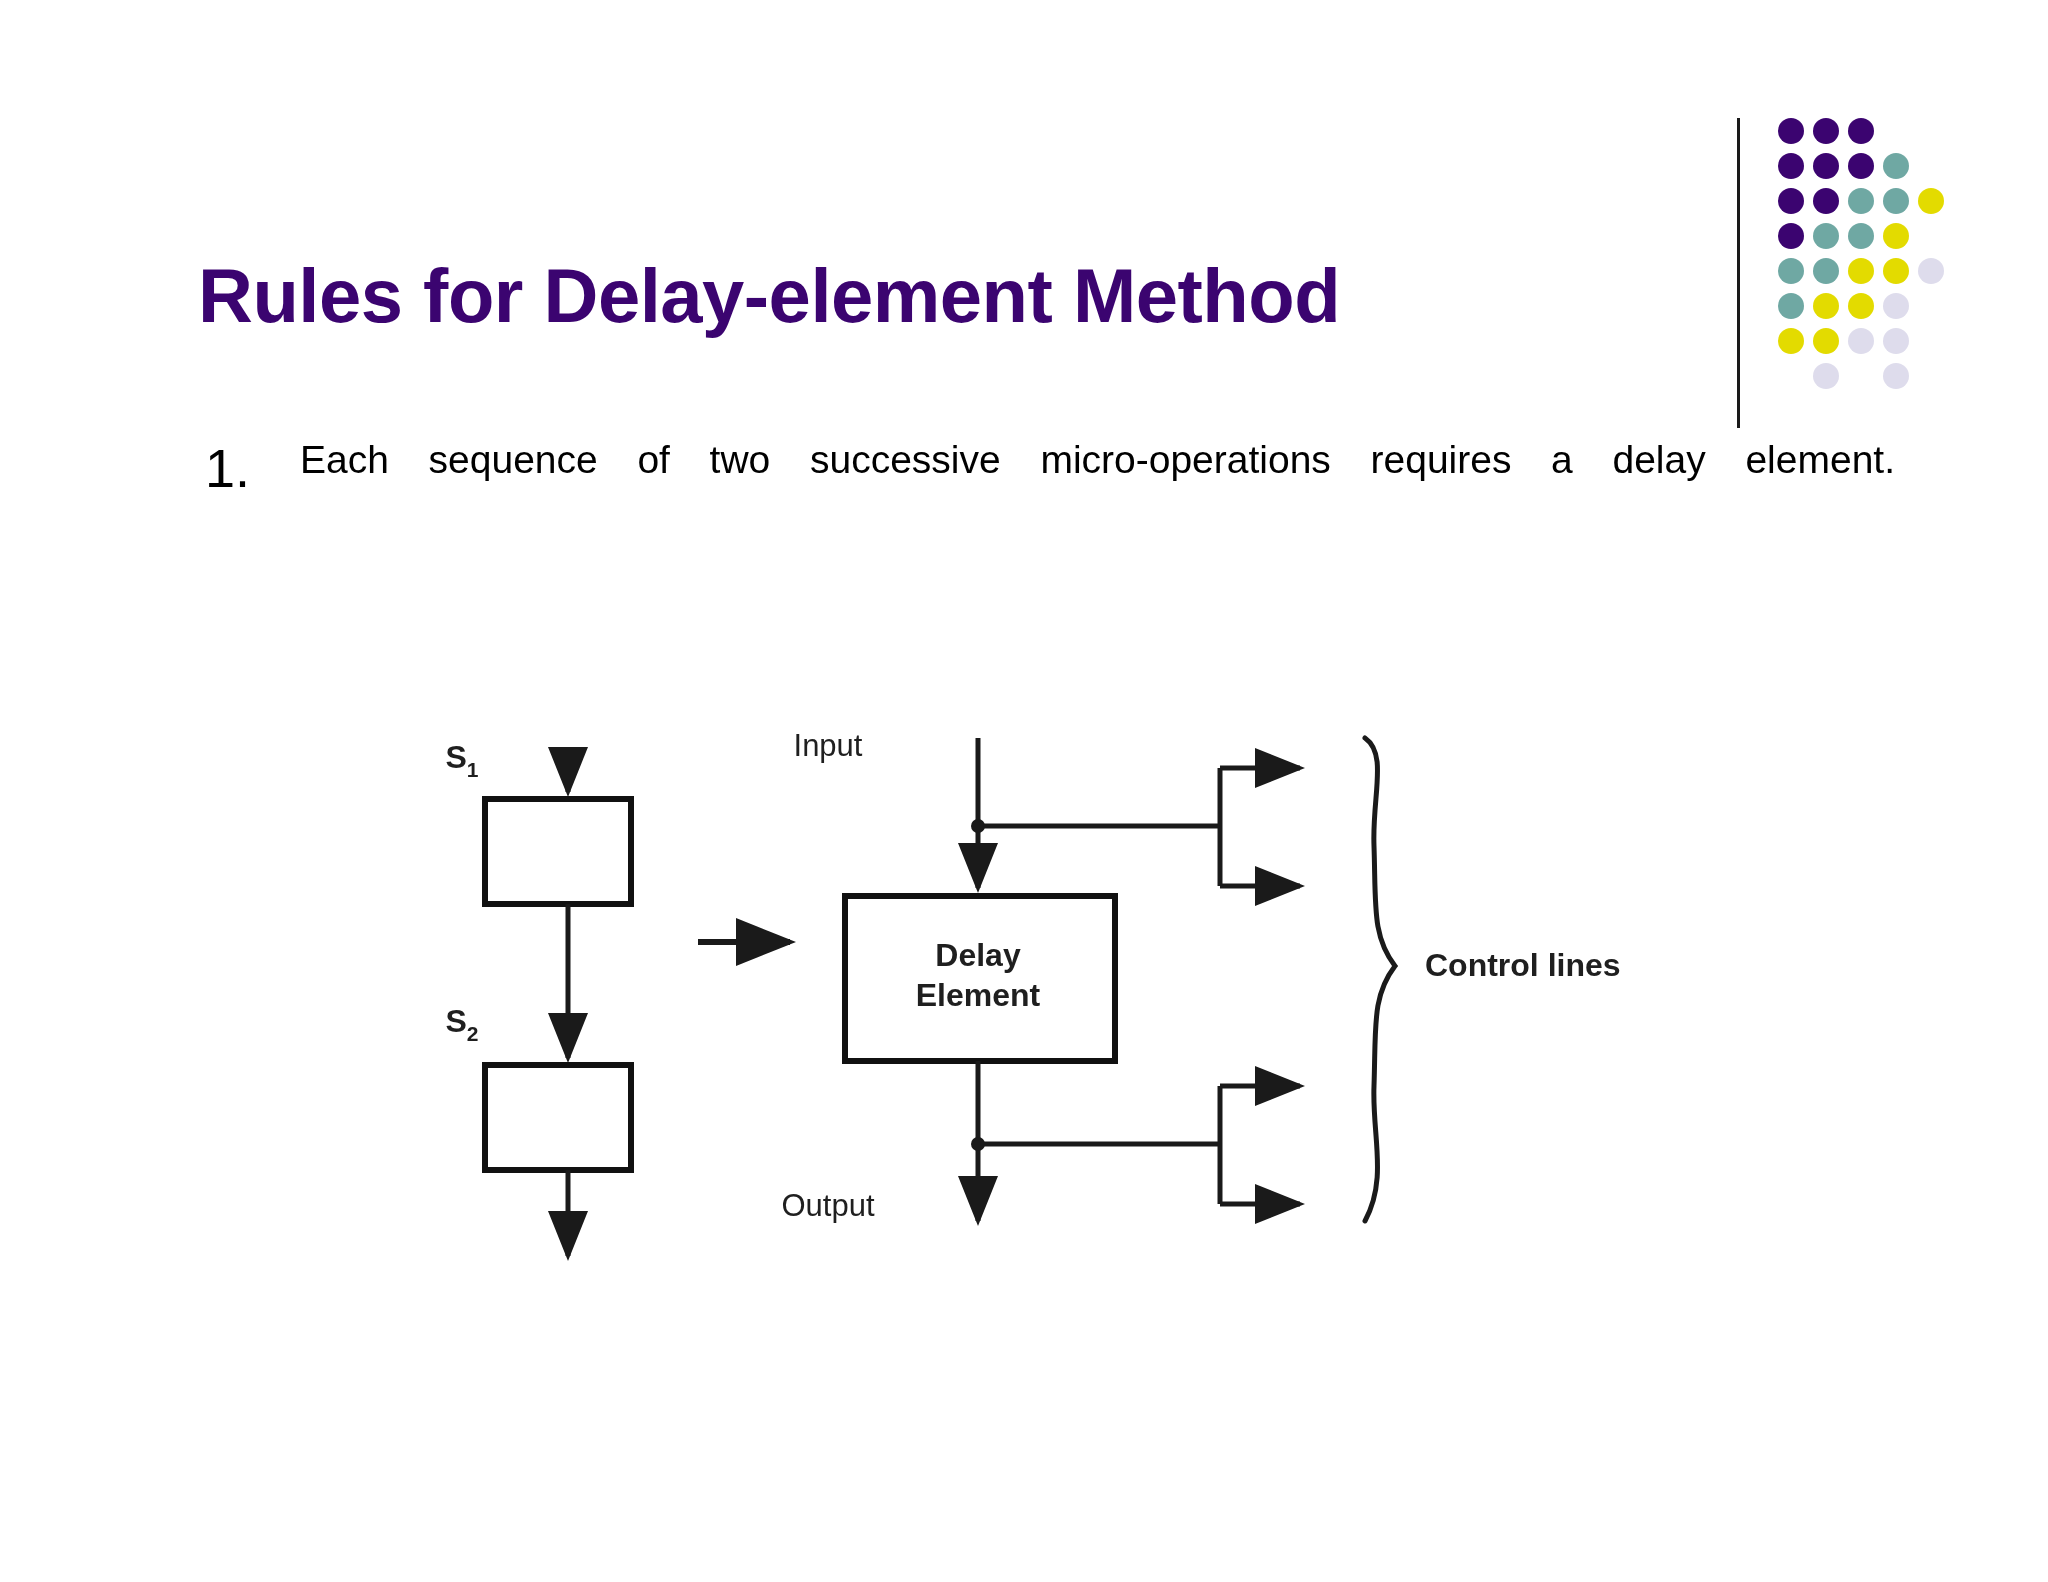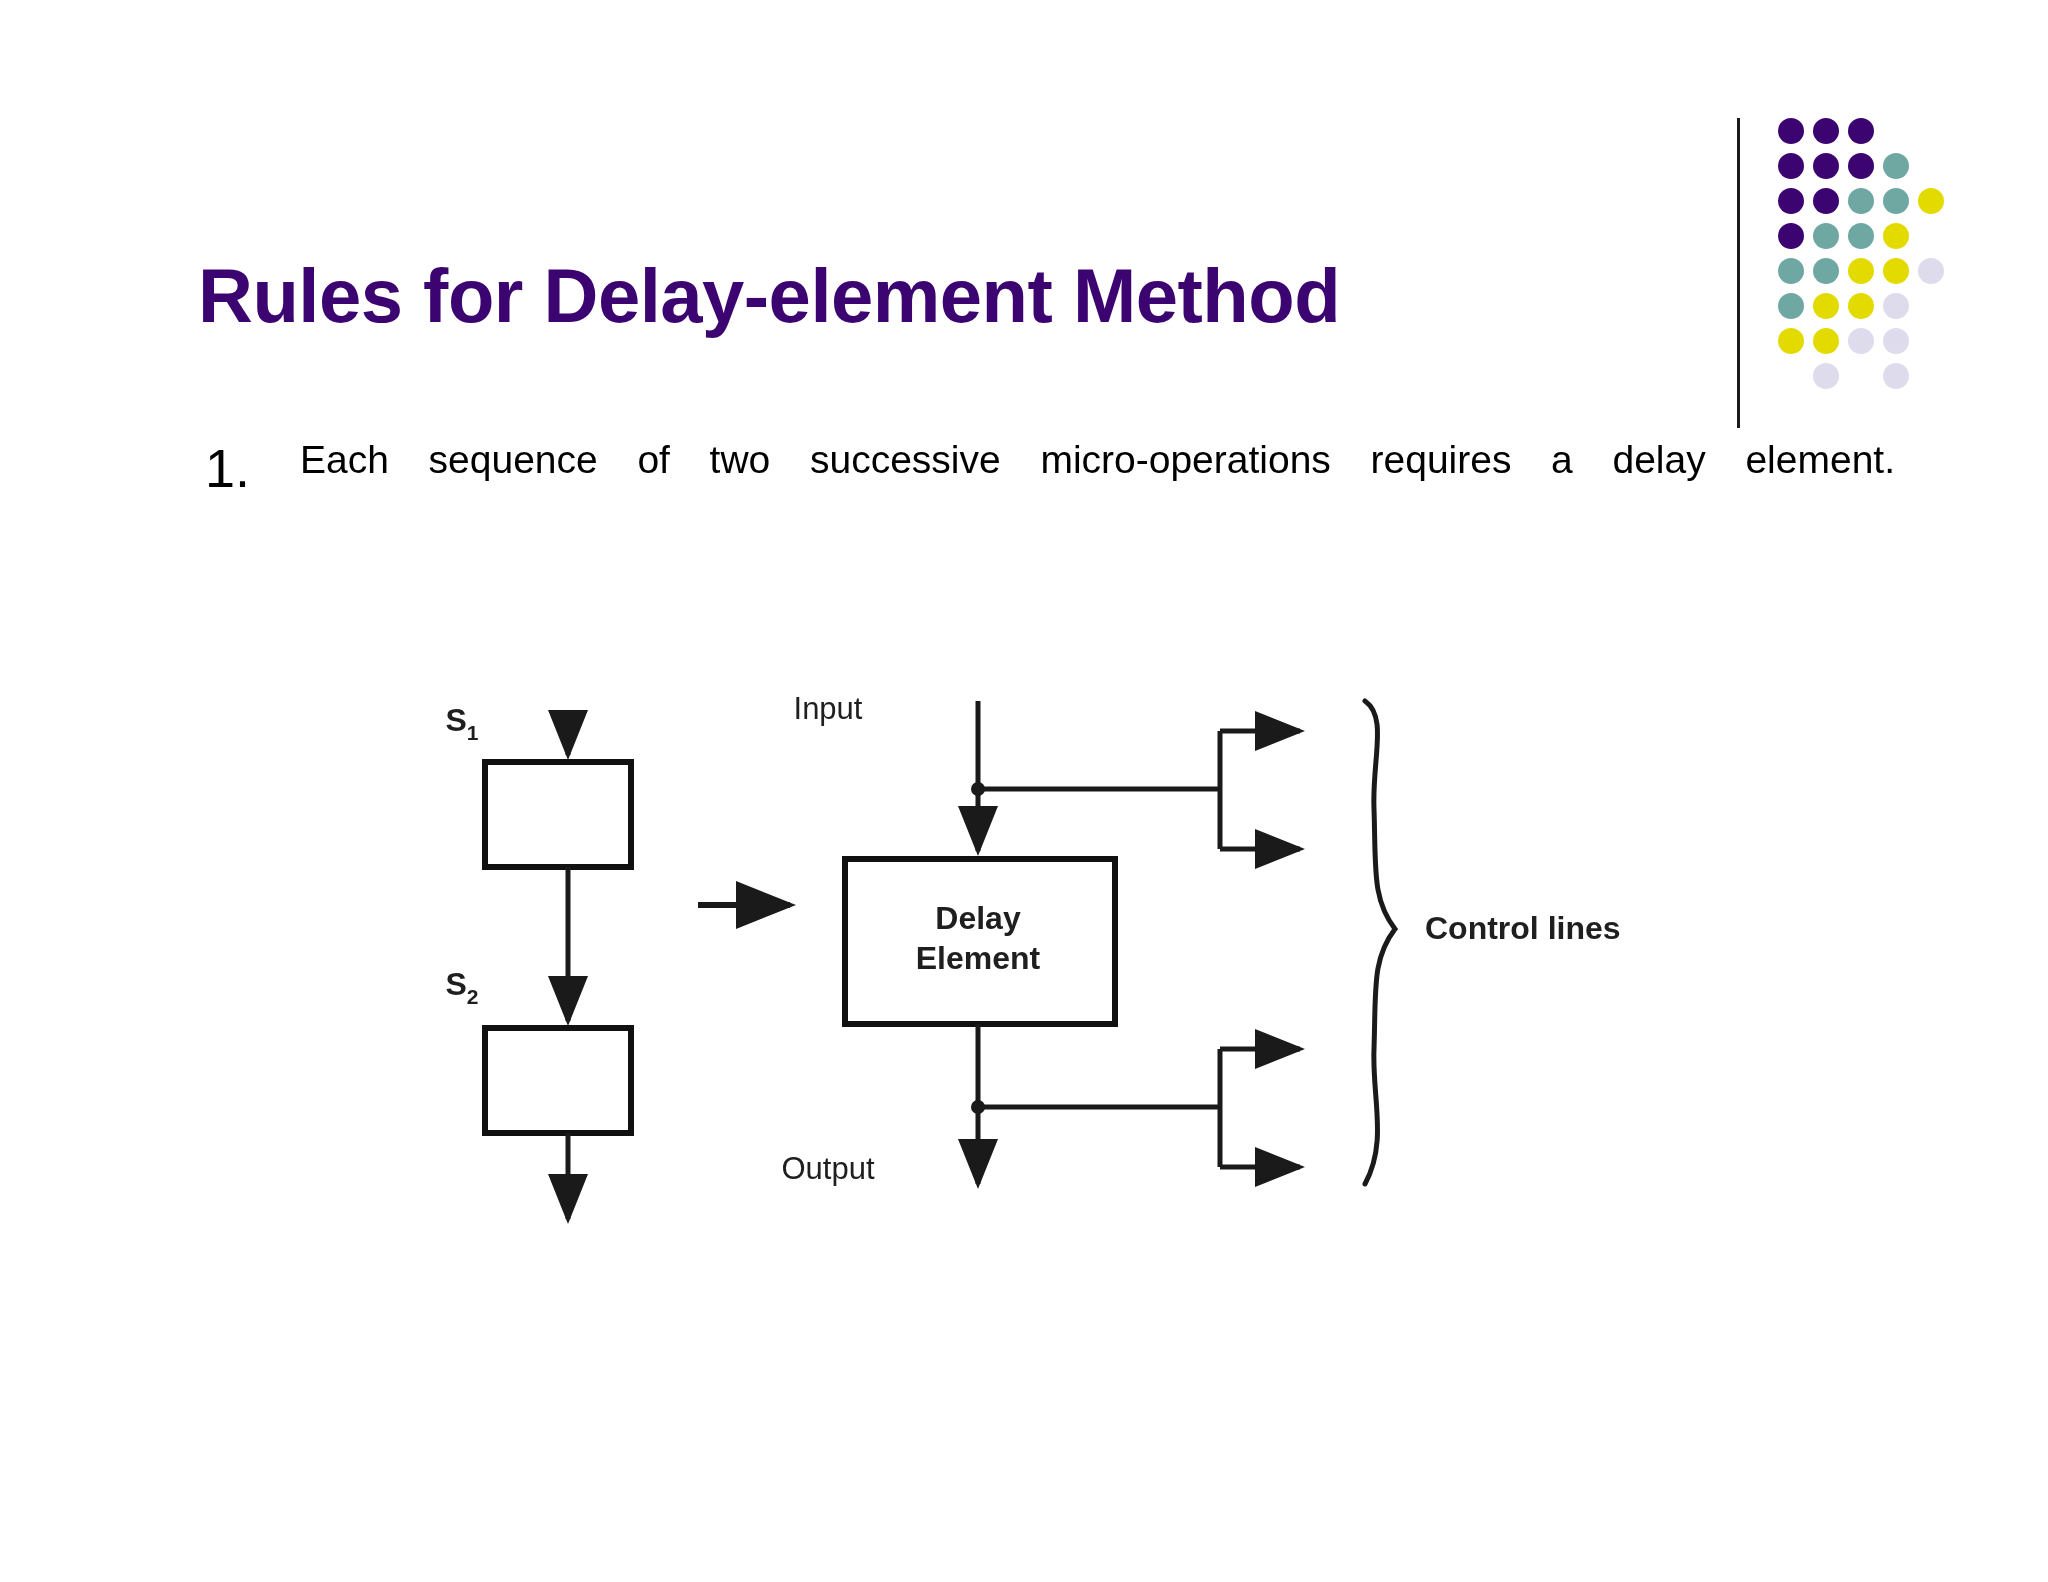--- a/index.html
+++ b/index.html
@@ -88,21 +88,21 @@
   #bullet-text::after {
     content: "";
     display: inline-block;
     width: 100%;
   }
 
   
   #diagram {
     position: absolute;
     left: 400px;
-    top: 639px;
+    top: 676px;
     width: 1300px;
     height: 620px;
   }
   #diagram svg { display: block; }
   .dlabel {
     font-family: "Liberation Sans", sans-serif;
     fill: #1f1f1f;
     font-size: 31px;
   }
   .dlabel-b {

